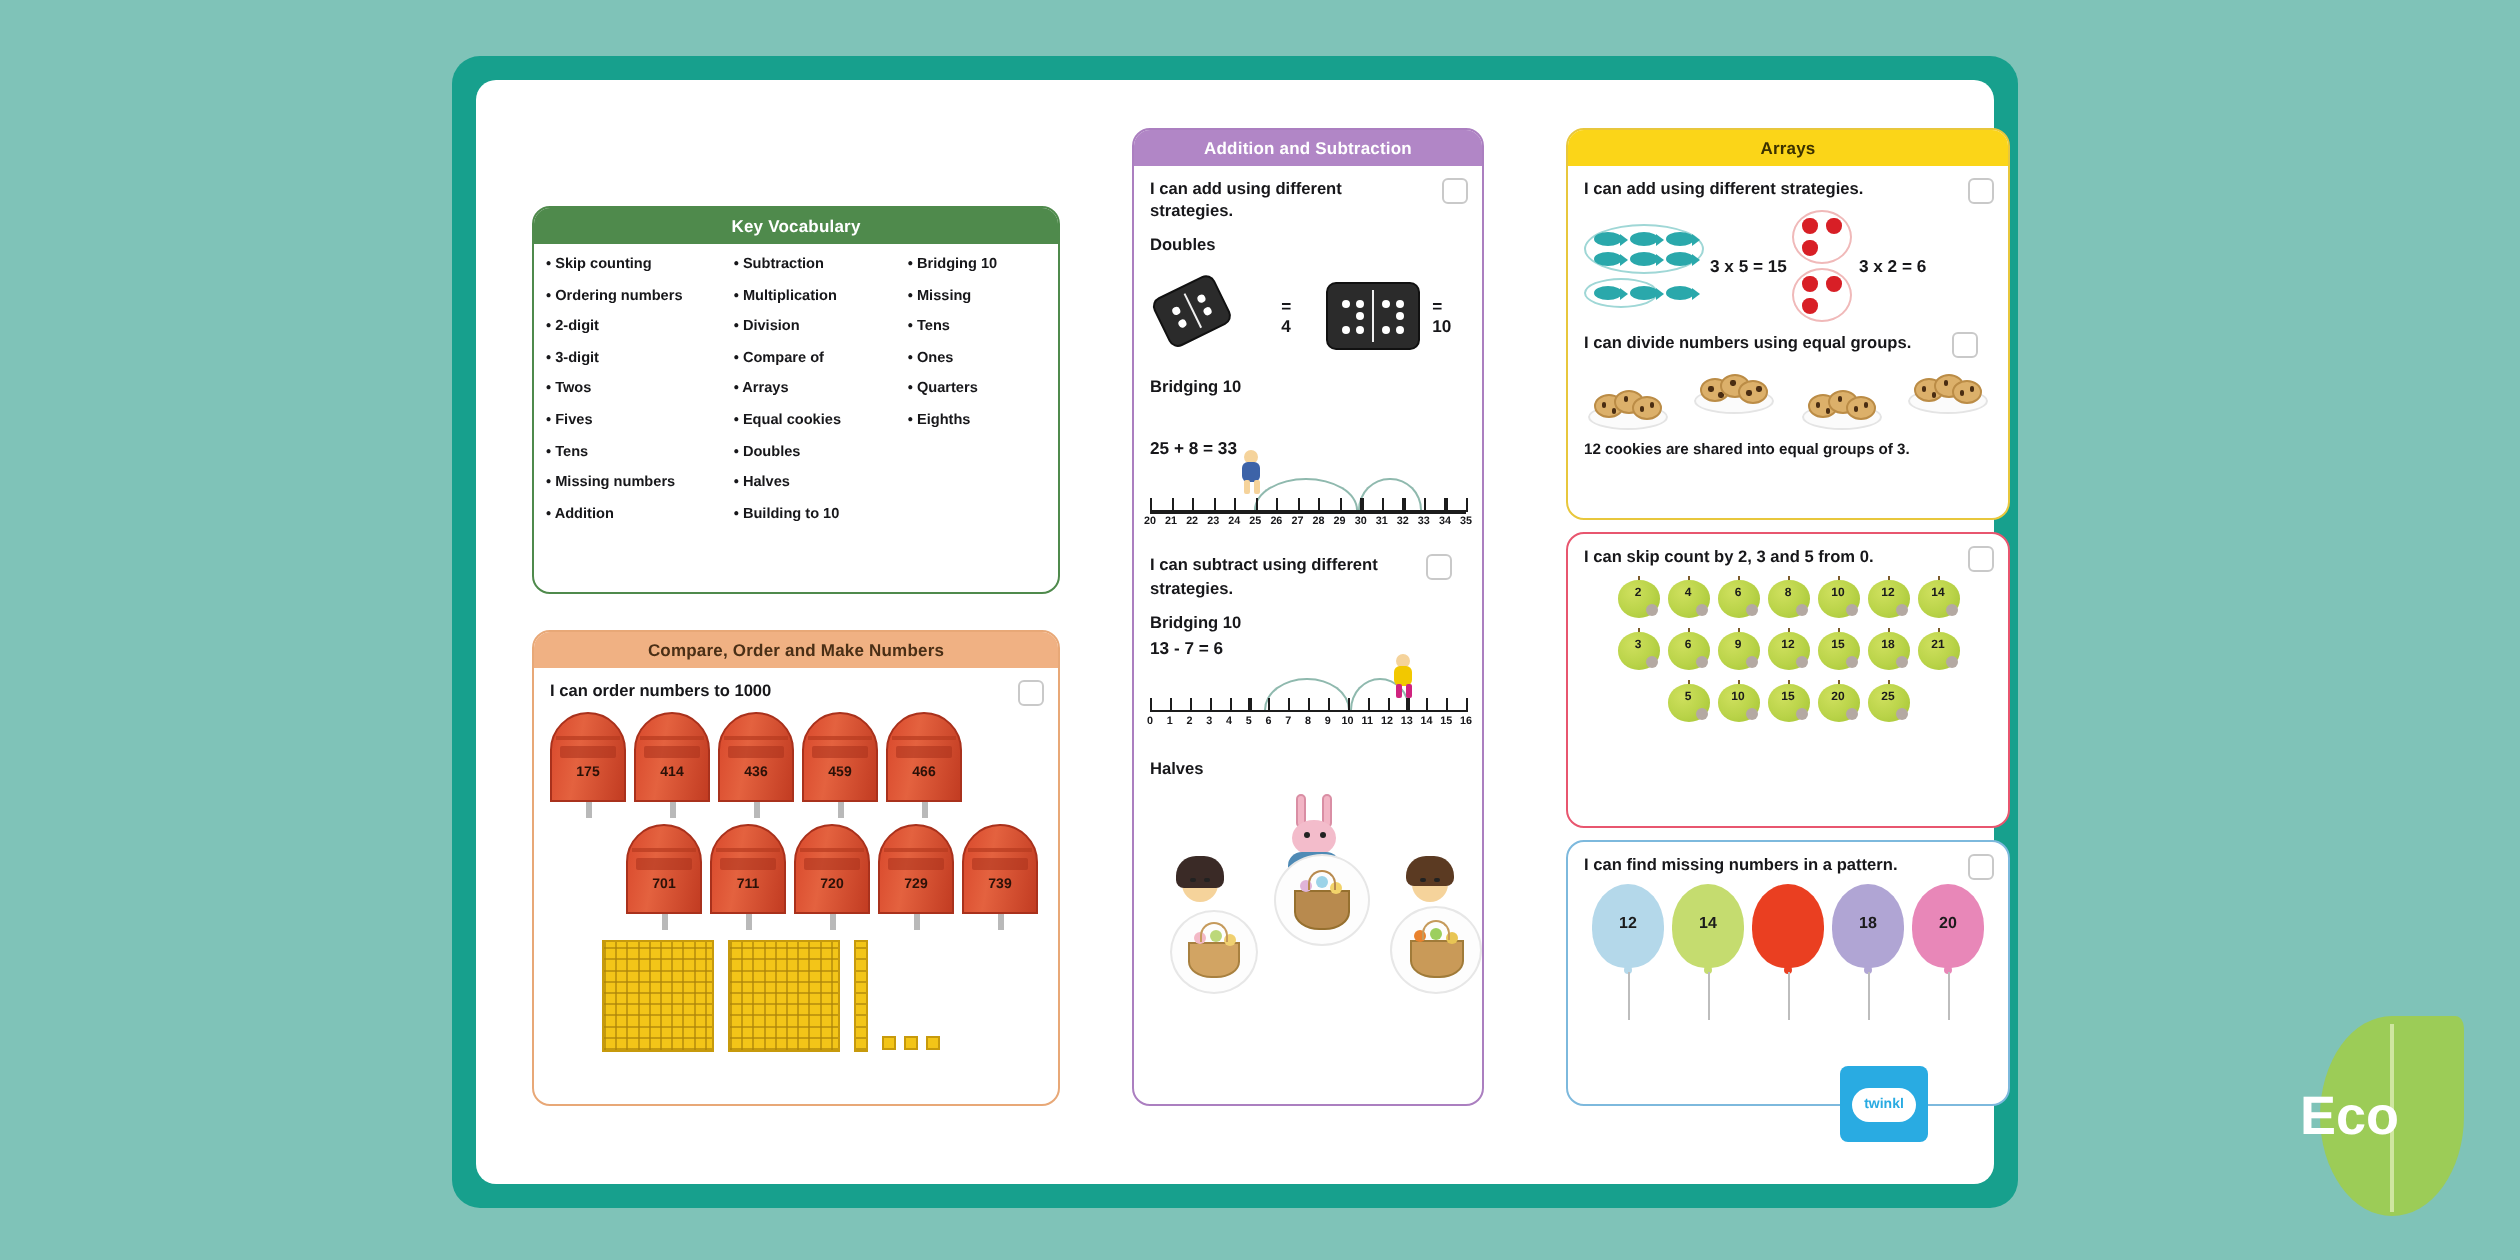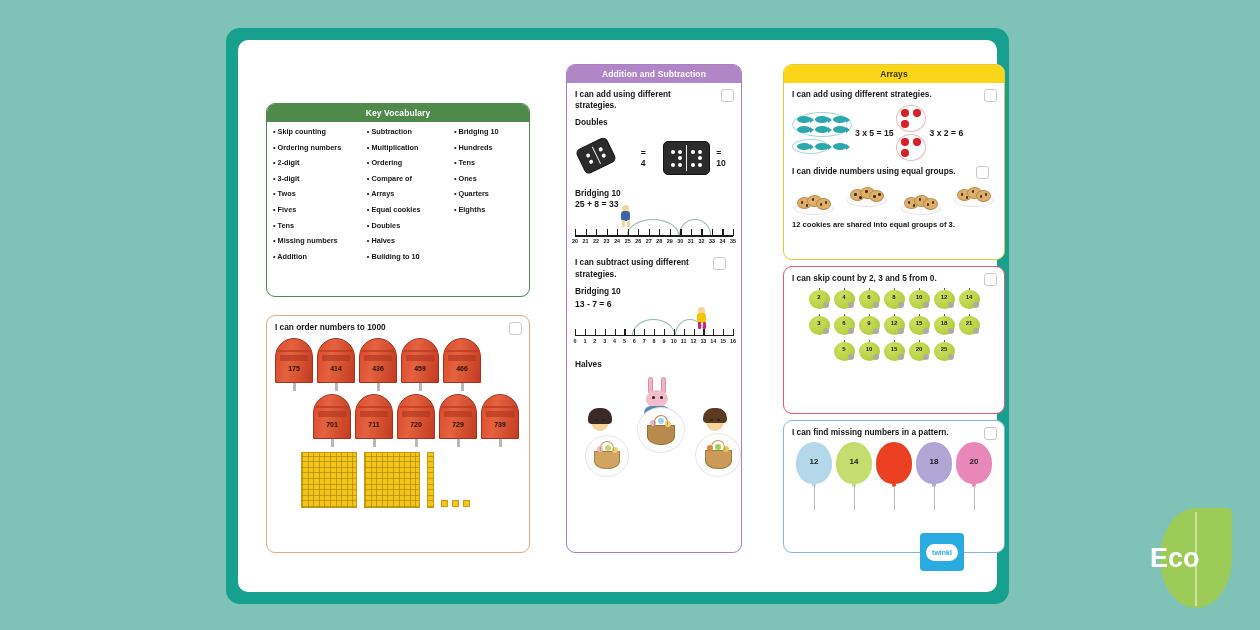--- a/index.html
+++ b/index.html
@@ -279,40 +279,41 @@
         <div class="vocab-item">3-digit</div>
         <div class="vocab-item">Twos</div>
         <div class="vocab-item">Fives</div>
         <div class="vocab-item">Tens</div>
         <div class="vocab-item">Missing numbers</div>
         <div class="vocab-item">Addition</div>
       </div>
       <div class="vocab-col c2">
         <div class="vocab-item">Subtraction</div>
         <div class="vocab-item">Multiplication</div>
-        <div class="vocab-item">Ordering</div>
+        <div class="vocab-item">Division</div>
         <div class="vocab-item">Compare of</div>
         <div class="vocab-item">Arrays</div>
         <div class="vocab-item">Equal cookies</div>
         <div class="vocab-item">Doubles</div>
         <div class="vocab-item">Halves</div>
         <div class="vocab-item">Building to 10</div>
       </div>
       <div class="vocab-col c3">
         <div class="vocab-item">Bridging 10</div>
-        <div class="vocab-item">Hundreds</div>
+        <div class="vocab-item">Missing</div>
         <div class="vocab-item">Tens</div>
         <div class="vocab-item">Ones</div>
         <div class="vocab-item">Quarters</div>
         <div class="vocab-item">Eighths</div>
       </div>
     </div>
   </div>
 
   <div class="panel" id="p-compare">
+    <div class="panel-head">Compare, Order and Make Numbers</div>
     <div class="panel-body">
       <div class="stmt">I can order numbers to 1000</div>
       <div class="cbox" style="top:6px;"></div>
 
       <div class="mailbox-row r1">
         <div class="mailbox">
             <div class="mb-body">
               <span class="mb-num">175</span>
             </div>
             <div class="mb-post"></div>
@@ -428,21 +429,21 @@
             <span class="pip" style="visibility:hidden"></span>
             <span class="pip"></span>
             <span class="pip"></span>
             <span class="pip"></span>
           </div>
         </div>
         <span class="eqn">= 10</span>
       </div>
 
       <div class="sub">Bridging 10</div>
-      <div class="eqn" style="margin-top:1px;">25 + 8 = 33</div>
+      <div class="eqn" style="margin-top:21px;">25 + 8 = 33</div>
 
       <div class="numline" id="nl-add">
         <div class="nl-arc" style="left:33%; width:33%;"></div>
         <div class="nl-arc" style="left:66%; width:20%;"></div>
         <div class="person" style="left:28%; top:-14px;">
           <span class="p-head" style="background:#f5d39b;"></span>
           <span class="p-body" style="background:#3d63a8;"></span>
           <span class="p-leg" style="background:#f5d39b; left:3px; top:15px;"></span>
           <span class="p-leg" style="background:#f5d39b; left:8px; top:15px;"></span>
         </div>

